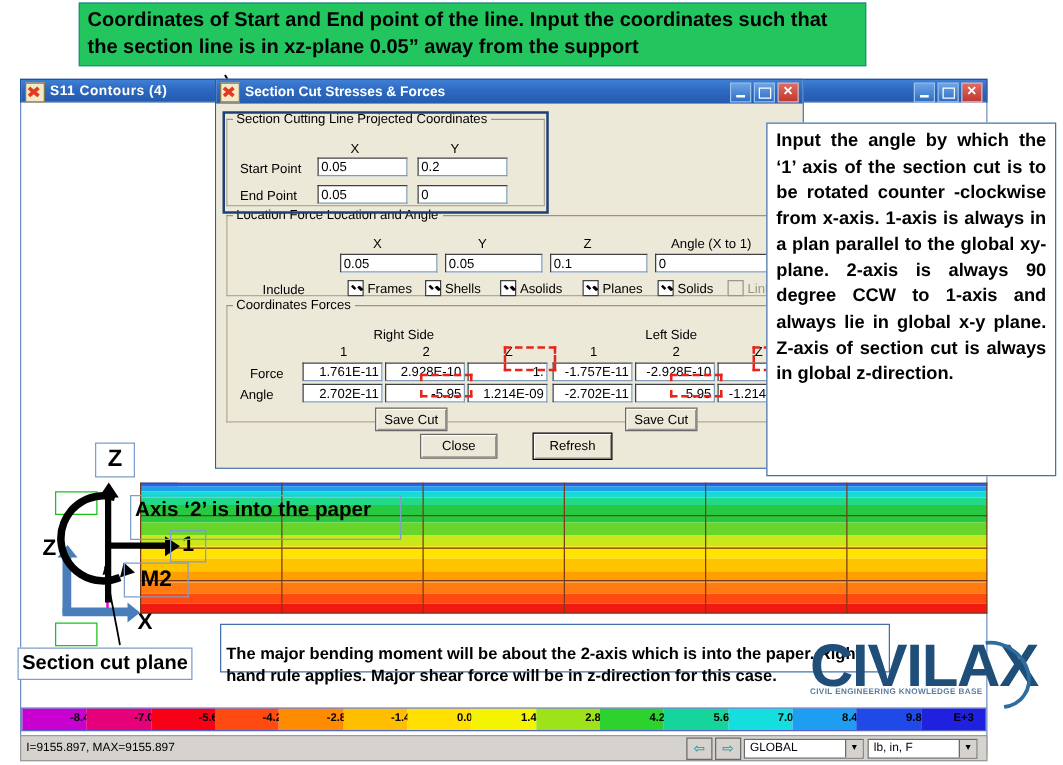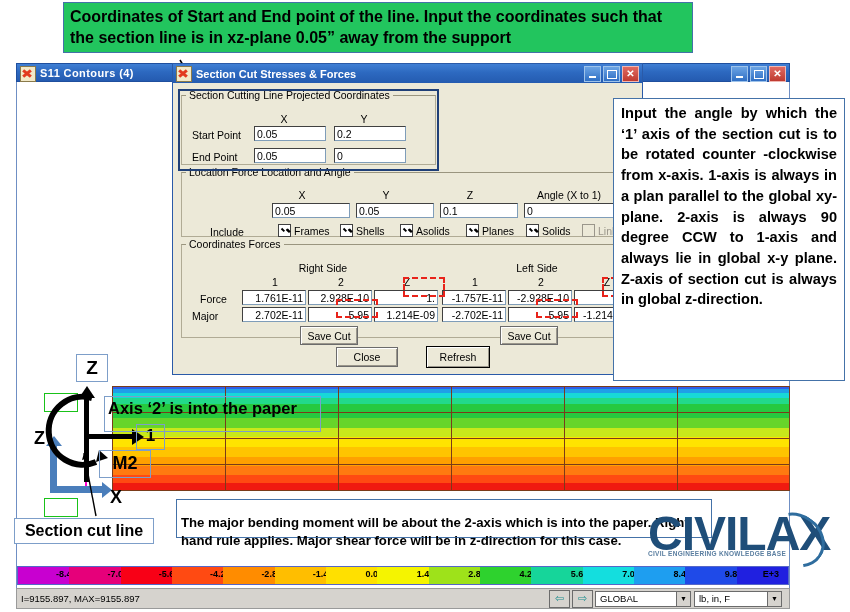--- a/index.html
+++ b/index.html
@@ -284,21 +284,21 @@
     <path d="M 84 453 l 5 5 l -7 2 z" fill="#000"></path>
   </svg>
 
   <div class="zlabelbox" style="left:76px;top:354px;width:30px;height:26px;line-height:25px;"><span>Z</span></div>
   <div style="position:absolute;left:34px;top:428px;font-size:18px;font-weight:bold;color:#000;"><span>Z</span></div>
   <div style="position:absolute;left:110px;top:487px;font-size:18px;font-weight:bold;color:#000;"><span>X</span></div>
   <div class="lbl-box" style="left:136px;top:424px;width:27px;height:24px;font-size:17px;line-height:22px;"><span>1</span></div>
   <div class="lbl-box" style="left:99px;top:450px;width:50px;height:26px;font-size:18px;line-height:24px;"><span>M2</span></div>
 
   <div id="axis2note">Axis ‘2’ is into the paper</div>
-  <div id="seccut-label">Section cut line</div>
+  <div id="seccut-label">Section cut plane</div>
   <div id="bottom-note">The major bending moment will be about the 2-axis which is into the paper. Right hand rule  applies. Major shear force will be in z-direction for this case.</div>
 
   <div id="civilax">
     <div class="swoosh"></div>
     <div class="word">CIVILAX</div>
     <div class="sub">CIVIL ENGINEERING KNOWLEDGE BASE</div>
   </div>
 
   <div id="legend">
     <div class="seg" style="background:#c800d0;">
@@ -463,21 +463,21 @@
         <div class="collab" style="left:394px;top:26px;width:62px;">Z</div>
 
         <div class="rowlab" style="left:18px;top:43px;">Force</div>
         <div class="tbox num ro" style="left:60px;top:40px;width:64px;">1.761E-11</div>
         <div class="tbox num ro" style="left:126px;top:40px;width:64px;">2.928E-10</div>
         <div class="tbox num ro" style="left:192px;top:40px;width:64px;">1.</div>
         <div class="tbox num ro" style="left:260px;top:40px;width:64px;">-1.757E-11</div>
         <div class="tbox num ro" style="left:326px;top:40px;width:64px;">-2.928E-10</div>
         <div class="tbox num ro" style="left:392px;top:40px;width:64px;">-1</div>
 
-        <div class="rowlab" style="left:10px;top:60px;">Major</div>
+        <div class="rowlab" style="left:10px;top:60px;">Angle</div>
         <div class="tbox num ro" style="left:60px;top:57px;width:64px;">2.702E-11</div>
         <div class="tbox num ro" style="left:126px;top:57px;width:64px;">-5.95</div>
         <div class="tbox num ro" style="left:192px;top:57px;width:64px;">1.214E-09</div>
         <div class="tbox num ro" style="left:260px;top:57px;width:64px;">-2.702E-11</div>
         <div class="tbox num ro" style="left:326px;top:57px;width:64px;">5.95</div>
         <div class="tbox num ro" style="left:392px;top:57px;width:64px;">-1.214E-09</div>
 
         <div class="btn" style="left:118px;top:76px;width:56px;height:17px;">Save Cut</div>
         <div class="btn" style="left:318px;top:76px;width:56px;height:17px;">Save Cut</div>
       </fieldset>

